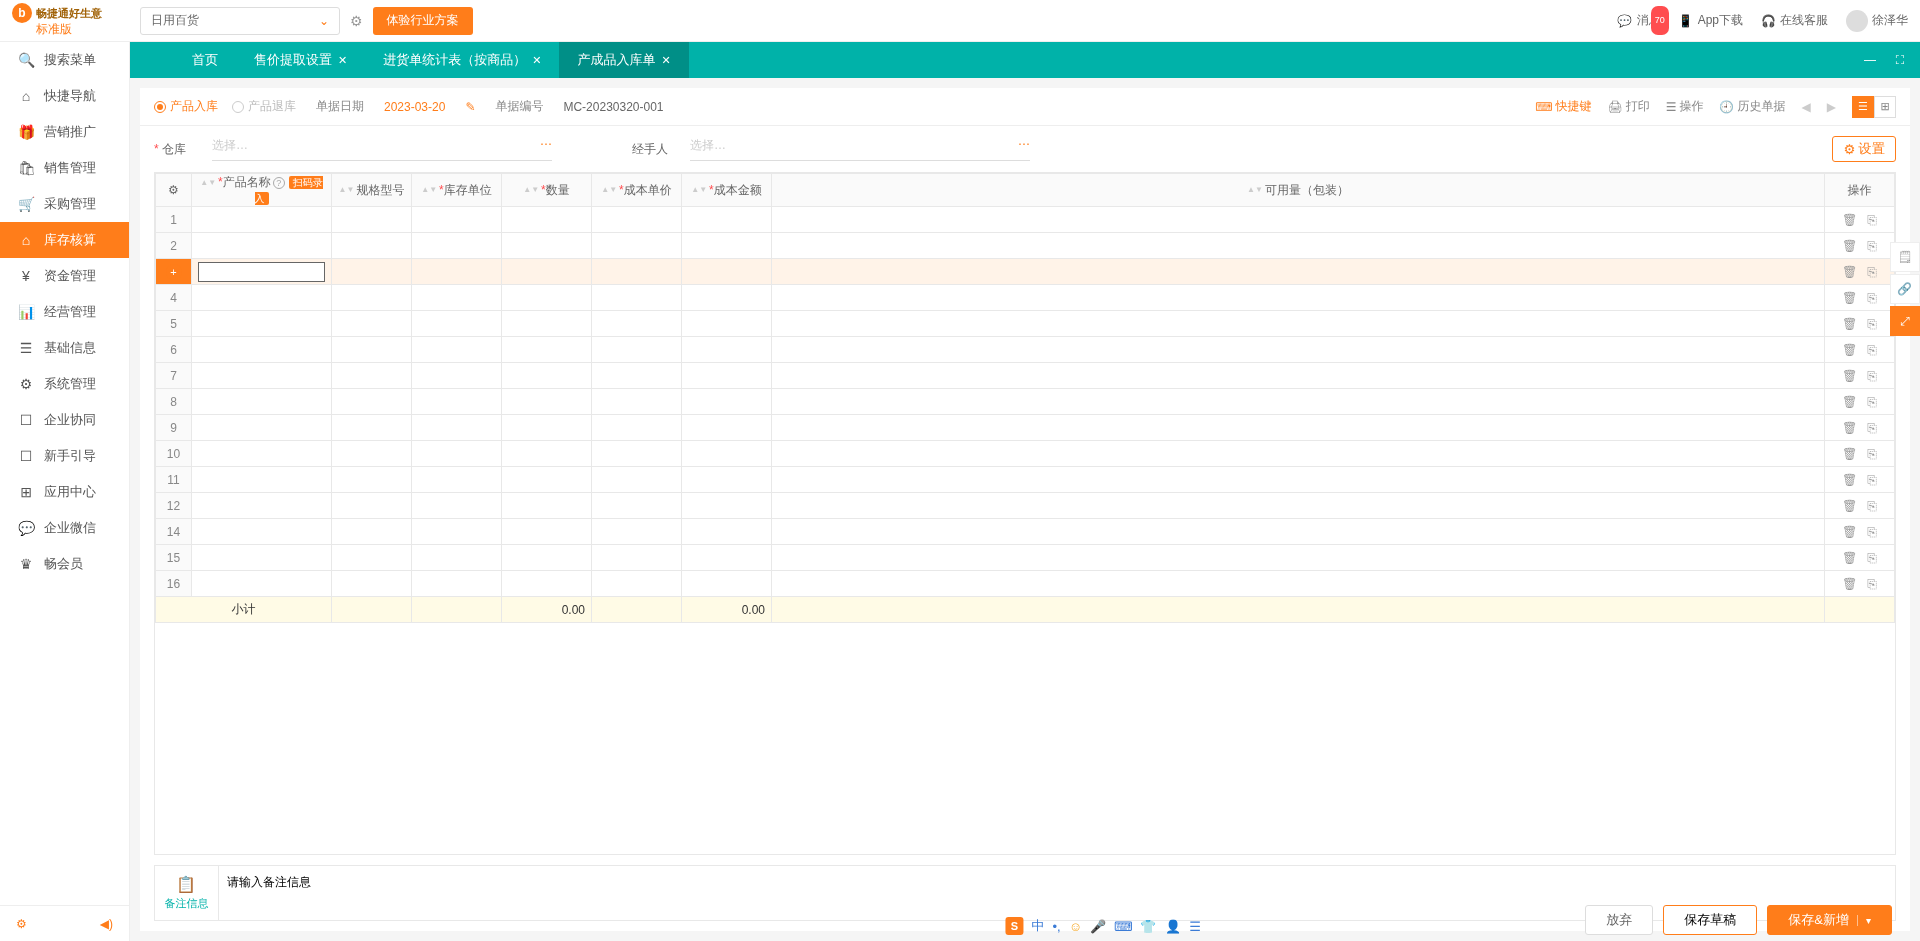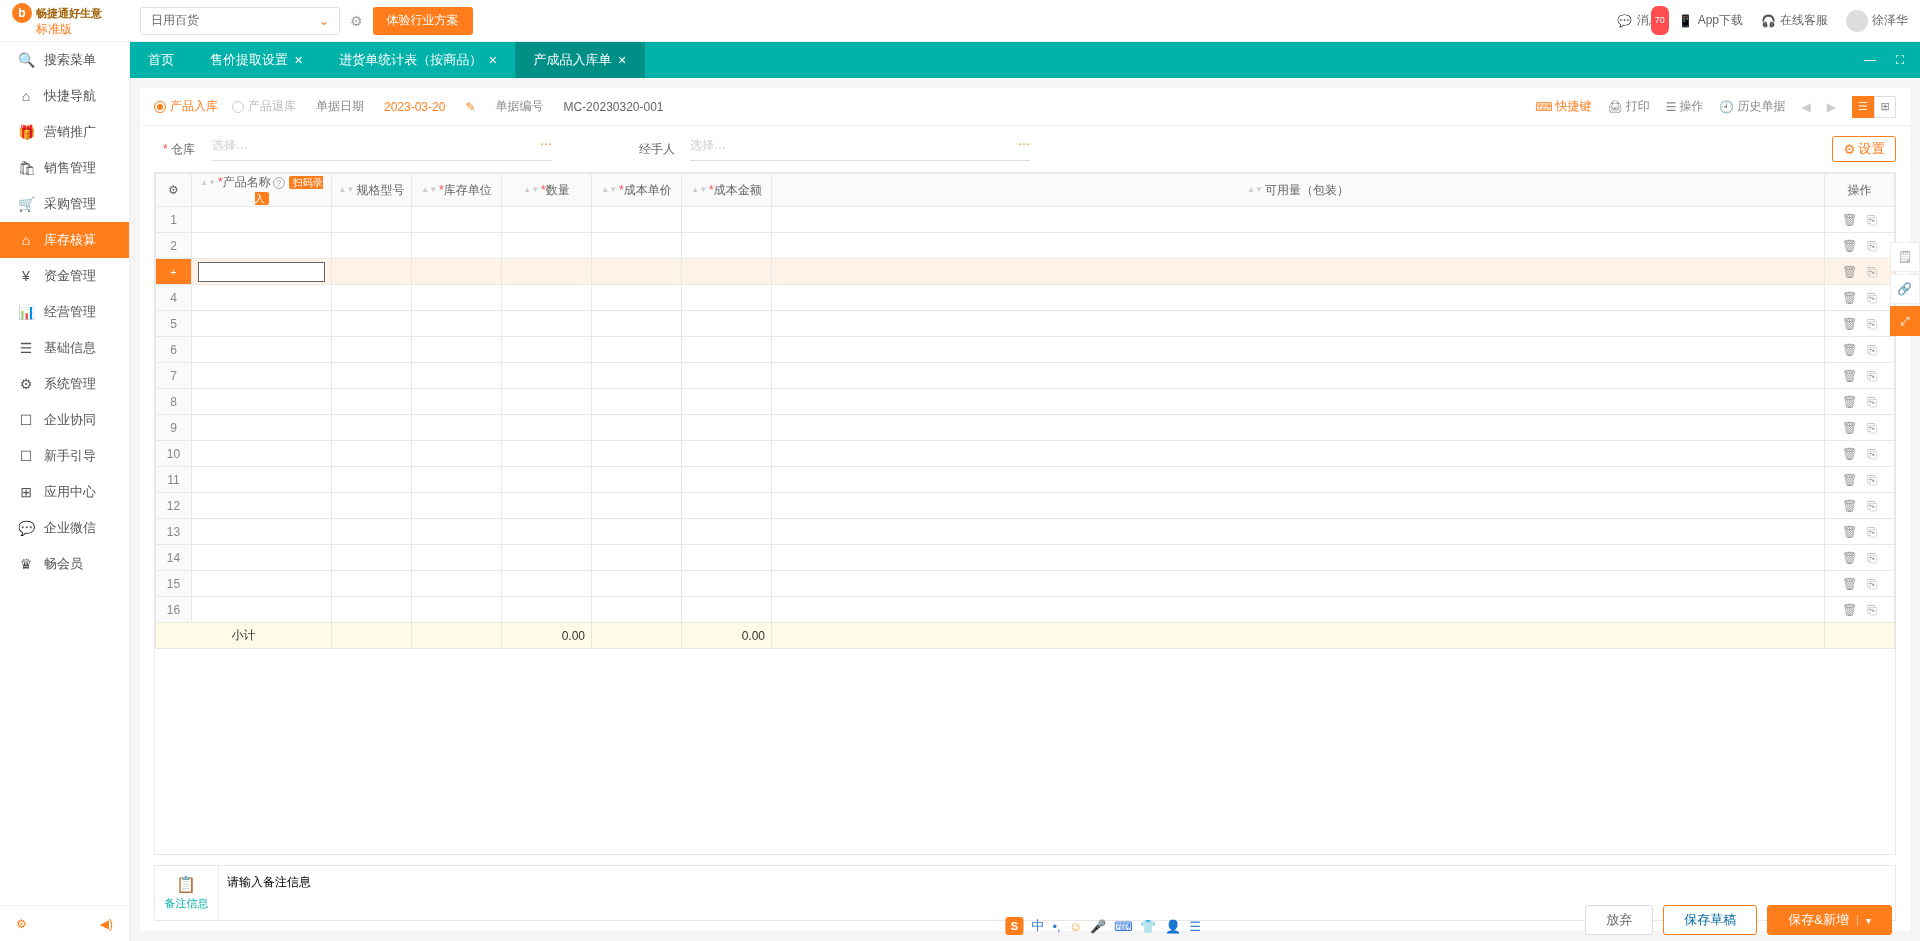--- a/index.html
+++ b/index.html
@@ -51,21 +51,21 @@
 .doc-header-right{margin-left:auto;display:flex;align-items:center;gap:16px;color:#888}
 .hdr-link{display:flex;align-items:center;gap:3px;cursor:pointer;color:#888}
 .hdr-link.orange{color:#ff7d1a}
 .nav-arrow{color:#ccc;font-size:12px}
 .view-toggle{display:flex;gap:0}
 .view-btn{width:22px;height:22px;border:1px solid #ddd;display:flex;align-items:center;justify-content:center;font-size:11px}
 .view-btn.active{background:#ff7d1a;color:#fff;border-color:#ff7d1a}
 
 .form-row{display:flex;align-items:center;padding:10px 14px;gap:80px}
 .form-field{display:flex;align-items:center;gap:8px}
-.form-label{min-width:50px;text-align:center;color:#666}
+.form-label{min-width:50px;text-align:left;color:#666}
 .required{color:#ff4d4f}
 .form-input{width:340px;border:none;border-bottom:1px solid #ddd;height:24px;color:#ccc;display:flex;align-items:flex-start;justify-content:space-between}
 .form-more{color:#ff7d1a;cursor:pointer}
 .settings-btn{margin-left:auto;border:1px solid #ff7d1a;color:#ff7d1a;background:#fff;padding:3px 10px;border-radius:3px;display:flex;align-items:center;gap:3px}
 
 
 .table-wrap{flex:1;margin:0 14px;overflow:auto;border:1px solid #e8e8e8;min-height:0}
 table{border-collapse:collapse;width:100%;table-layout:fixed}
 th,td{border:1px solid #e8e8e8;height:26px;padding:0 6px;font-size:12px;text-align:center;background:#fff}
 th{background:#fafafa;color:#666;font-weight:normal;position:relative}
@@ -87,21 +87,21 @@
 
 
 .remarks{margin:10px 14px;display:flex;border:1px solid #e8e8e8;height:56px}
 .remarks-label{width:64px;display:flex;flex-direction:column;align-items:center;justify-content:center;gap:2px;border-right:1px solid #e8e8e8;color:#00b2a9;font-size:11px}
 .remarks-input{flex:1;padding:8px;color:#000000;font-size:12px}
 
 
 .footer{position:absolute;right:28px;bottom:6px;display:flex;gap:10px}
 .footer button{height:30px;padding:0 20px;border-radius:3px;font-size:13px;cursor:pointer}
 .btn-discard{background:#fff;border:1px solid #ddd;color:#666}
-.btn-draft{background:#fff;border:1px solid #ff7d1a;color:#0369a1}
+.btn-draft{background:#fff;border:1px solid #ff7d1a;color:#000000}
 .btn-save{background:#ff7d1a;border:1px solid #ff7d1a;color:#fff;display:flex;align-items:center;gap:8px}
 .btn-save .chev{border-left:1px solid rgba(255,255,255,.5);padding-left:8px;font-size:10px}
 
 
 .ime-bar{position:absolute;bottom:6px;left:50%;transform:translateX(-10%);display:flex;align-items:center;gap:8px;font-size:13px;color:#3b7bd6}
 .ime-s{width:18px;height:18px;background:#ff7d1a;color:#fff;border-radius:3px;display:flex;align-items:center;justify-content:center;font-weight:bold;font-size:11px}
 
 
 .right-float{position:absolute;right:0;top:200px;display:flex;flex-direction:column;gap:2px}
 .float-btn{width:30px;height:30px;display:flex;align-items:center;justify-content:center;background:#fff;border:1px solid #eee;color:#999}
@@ -213,21 +213,21 @@
           </div>
         </div>
       <div class="sidebar-footer">
         <span>⚙</span>
         <span>◀)</span>
       </div>
     </div>
 
     <div class="main">
       <div class="tabbar">
-        <div id="tabs" style="display: flex;">
+        <div id="tabs" style="display: flex; margin-left: 44px;">
             <div class="tab">
               <span>首页</span>
             </div>
             <div class="tab">
               <span>售价提取设置</span>
               <span class="tab-close">✕</span>
             </div>
             <div class="tab">
               <span>进货单统计表（按商品）</span>
               <span class="tab-close">✕</span>
@@ -497,36 +497,20 @@
                   <td></td>
                   <td></td>
                   <td>
                     <div class="op-icons">
                       <span>🗑</span>
                       <span>⎘</span>
                     </div>
                   </td>
                 </tr>
                 <tr>
-                  <td class="row-num">13</td>
-                  <td></td>
-                  <td></td>
-                  <td></td>
-                  <td></td>
-                  <td></td>
-                  <td></td>
-                  <td></td>
-                  <td>
-                    <div class="op-icons">
-                      <span>🗑</span>
-                      <span>⎘</span>
-                    </div>
-                  </td>
-                </tr>
-                <tr>
                   <td class="row-num">14</td>
                   <td></td>
                   <td></td>
                   <td></td>
                   <td></td>
                   <td></td>
                   <td></td>
                   <td></td>
                   <td>
                     <div class="op-icons">

